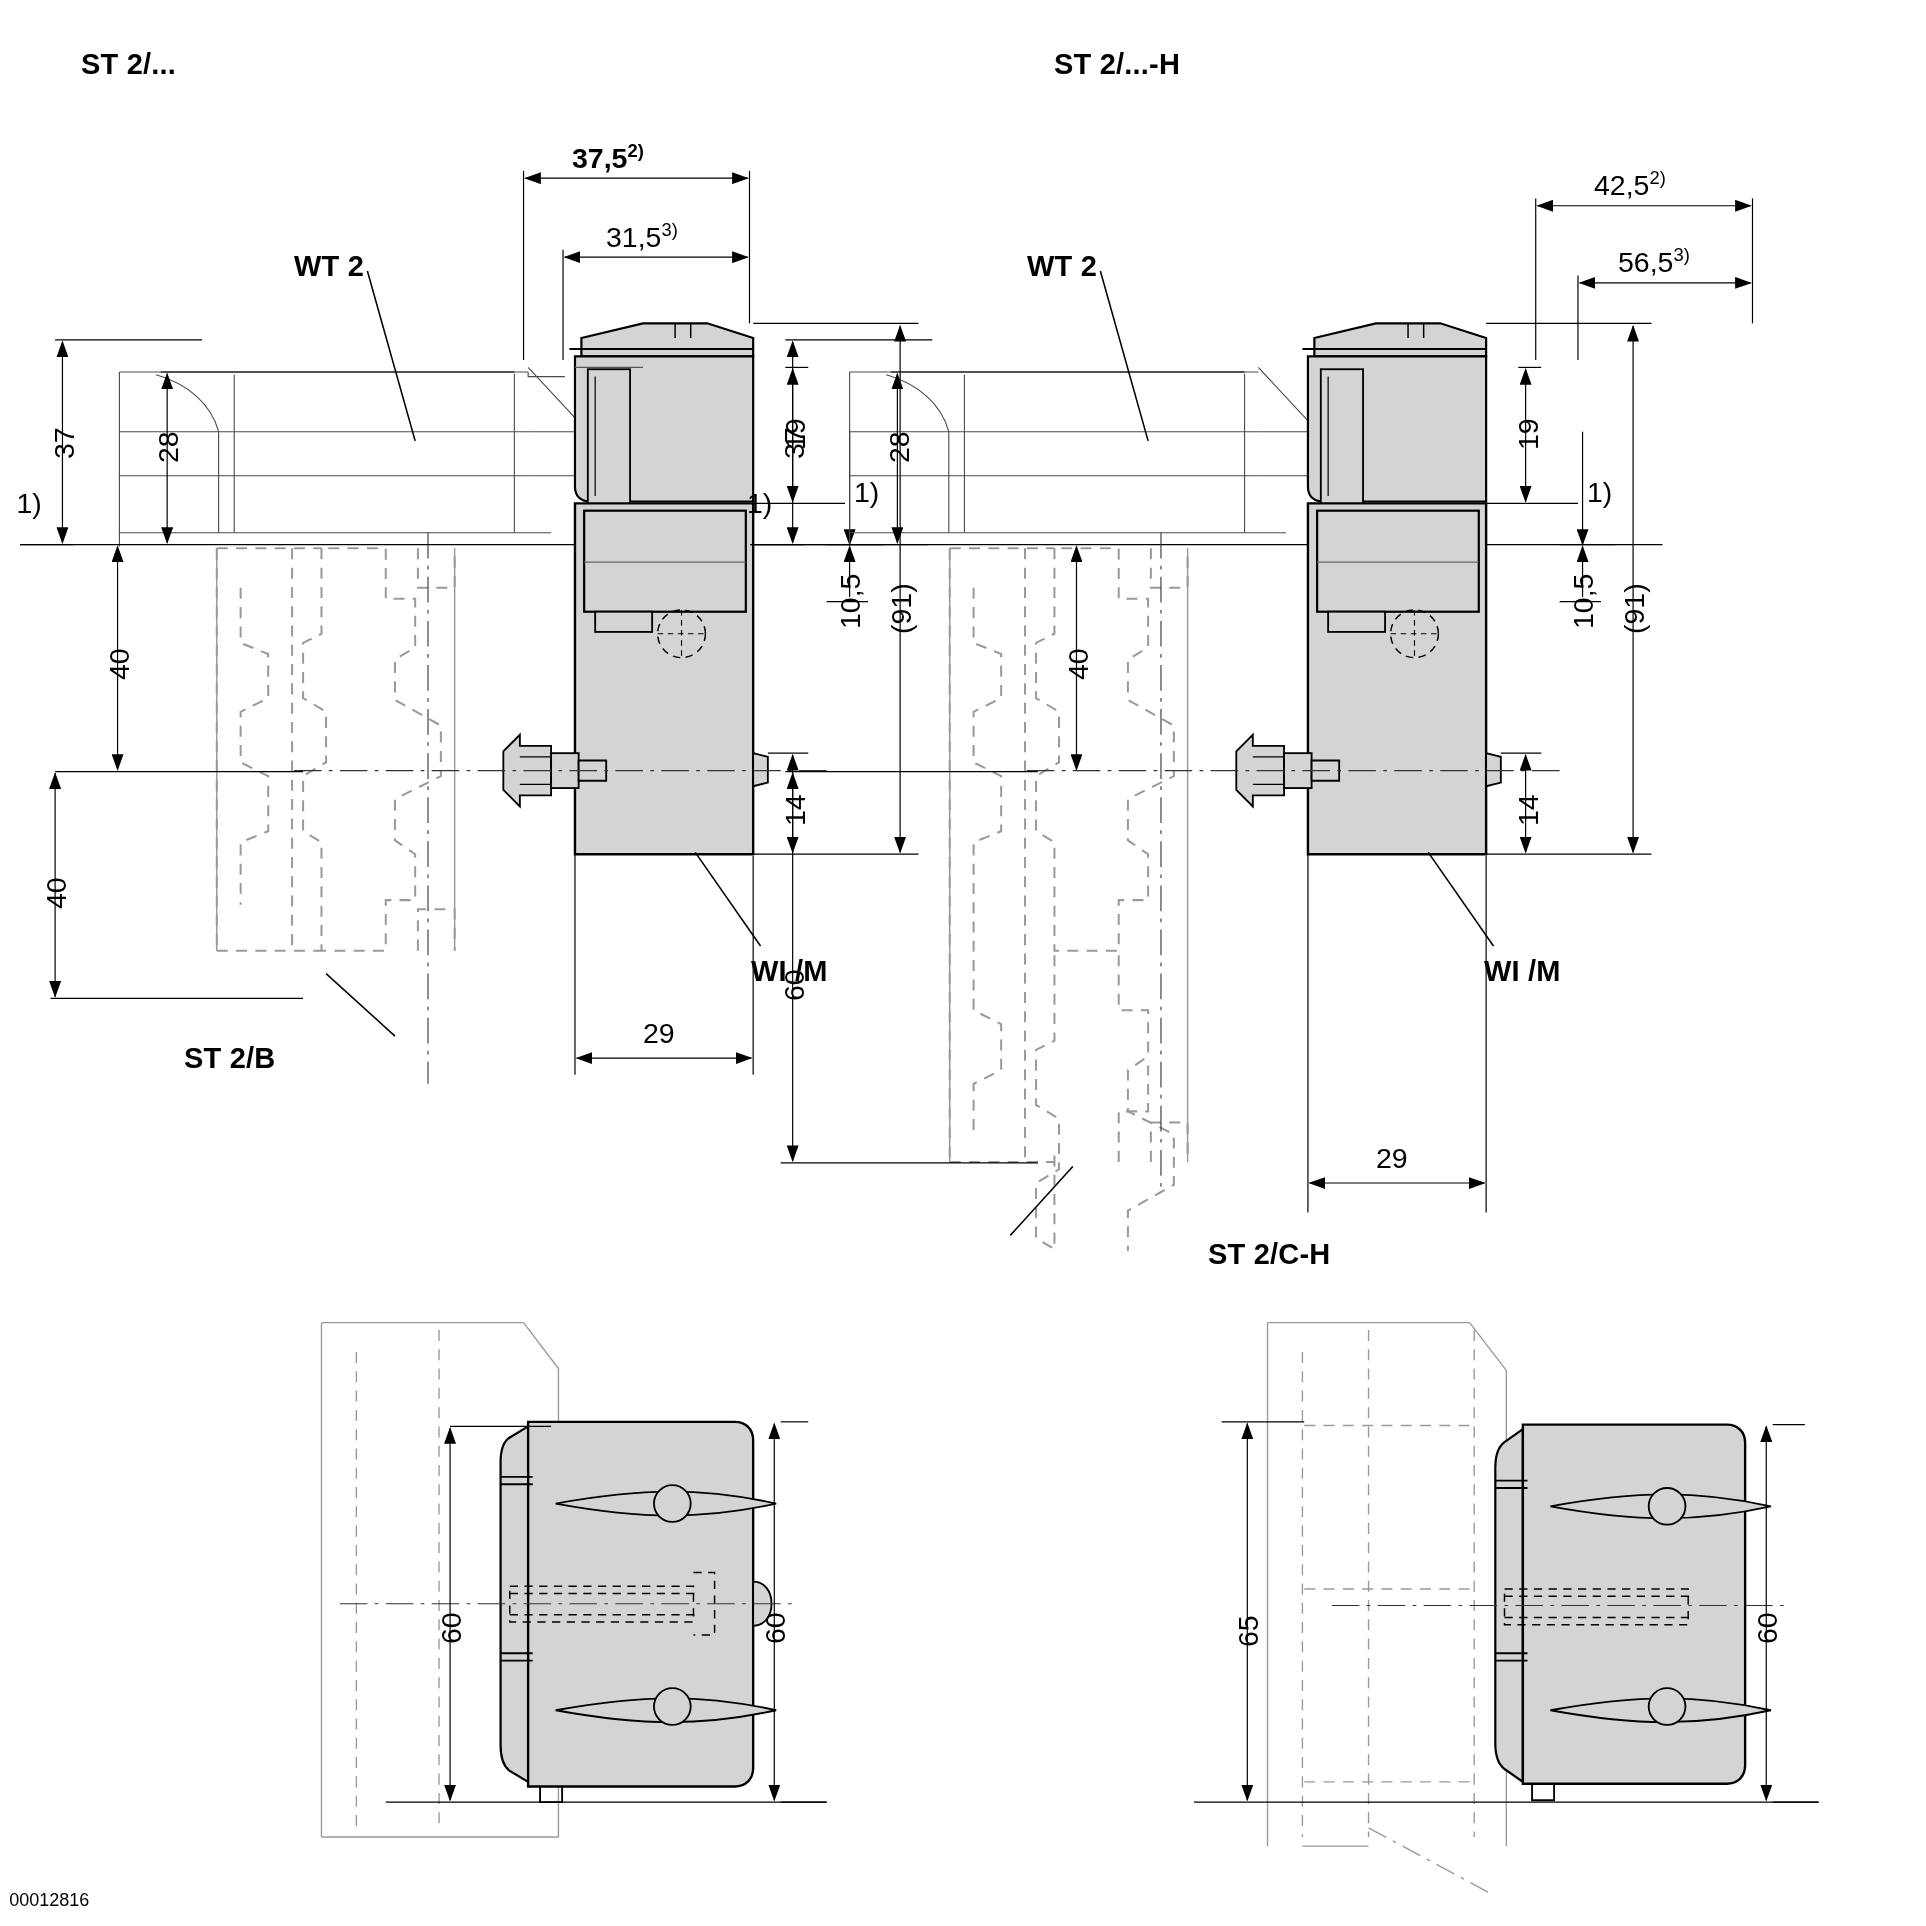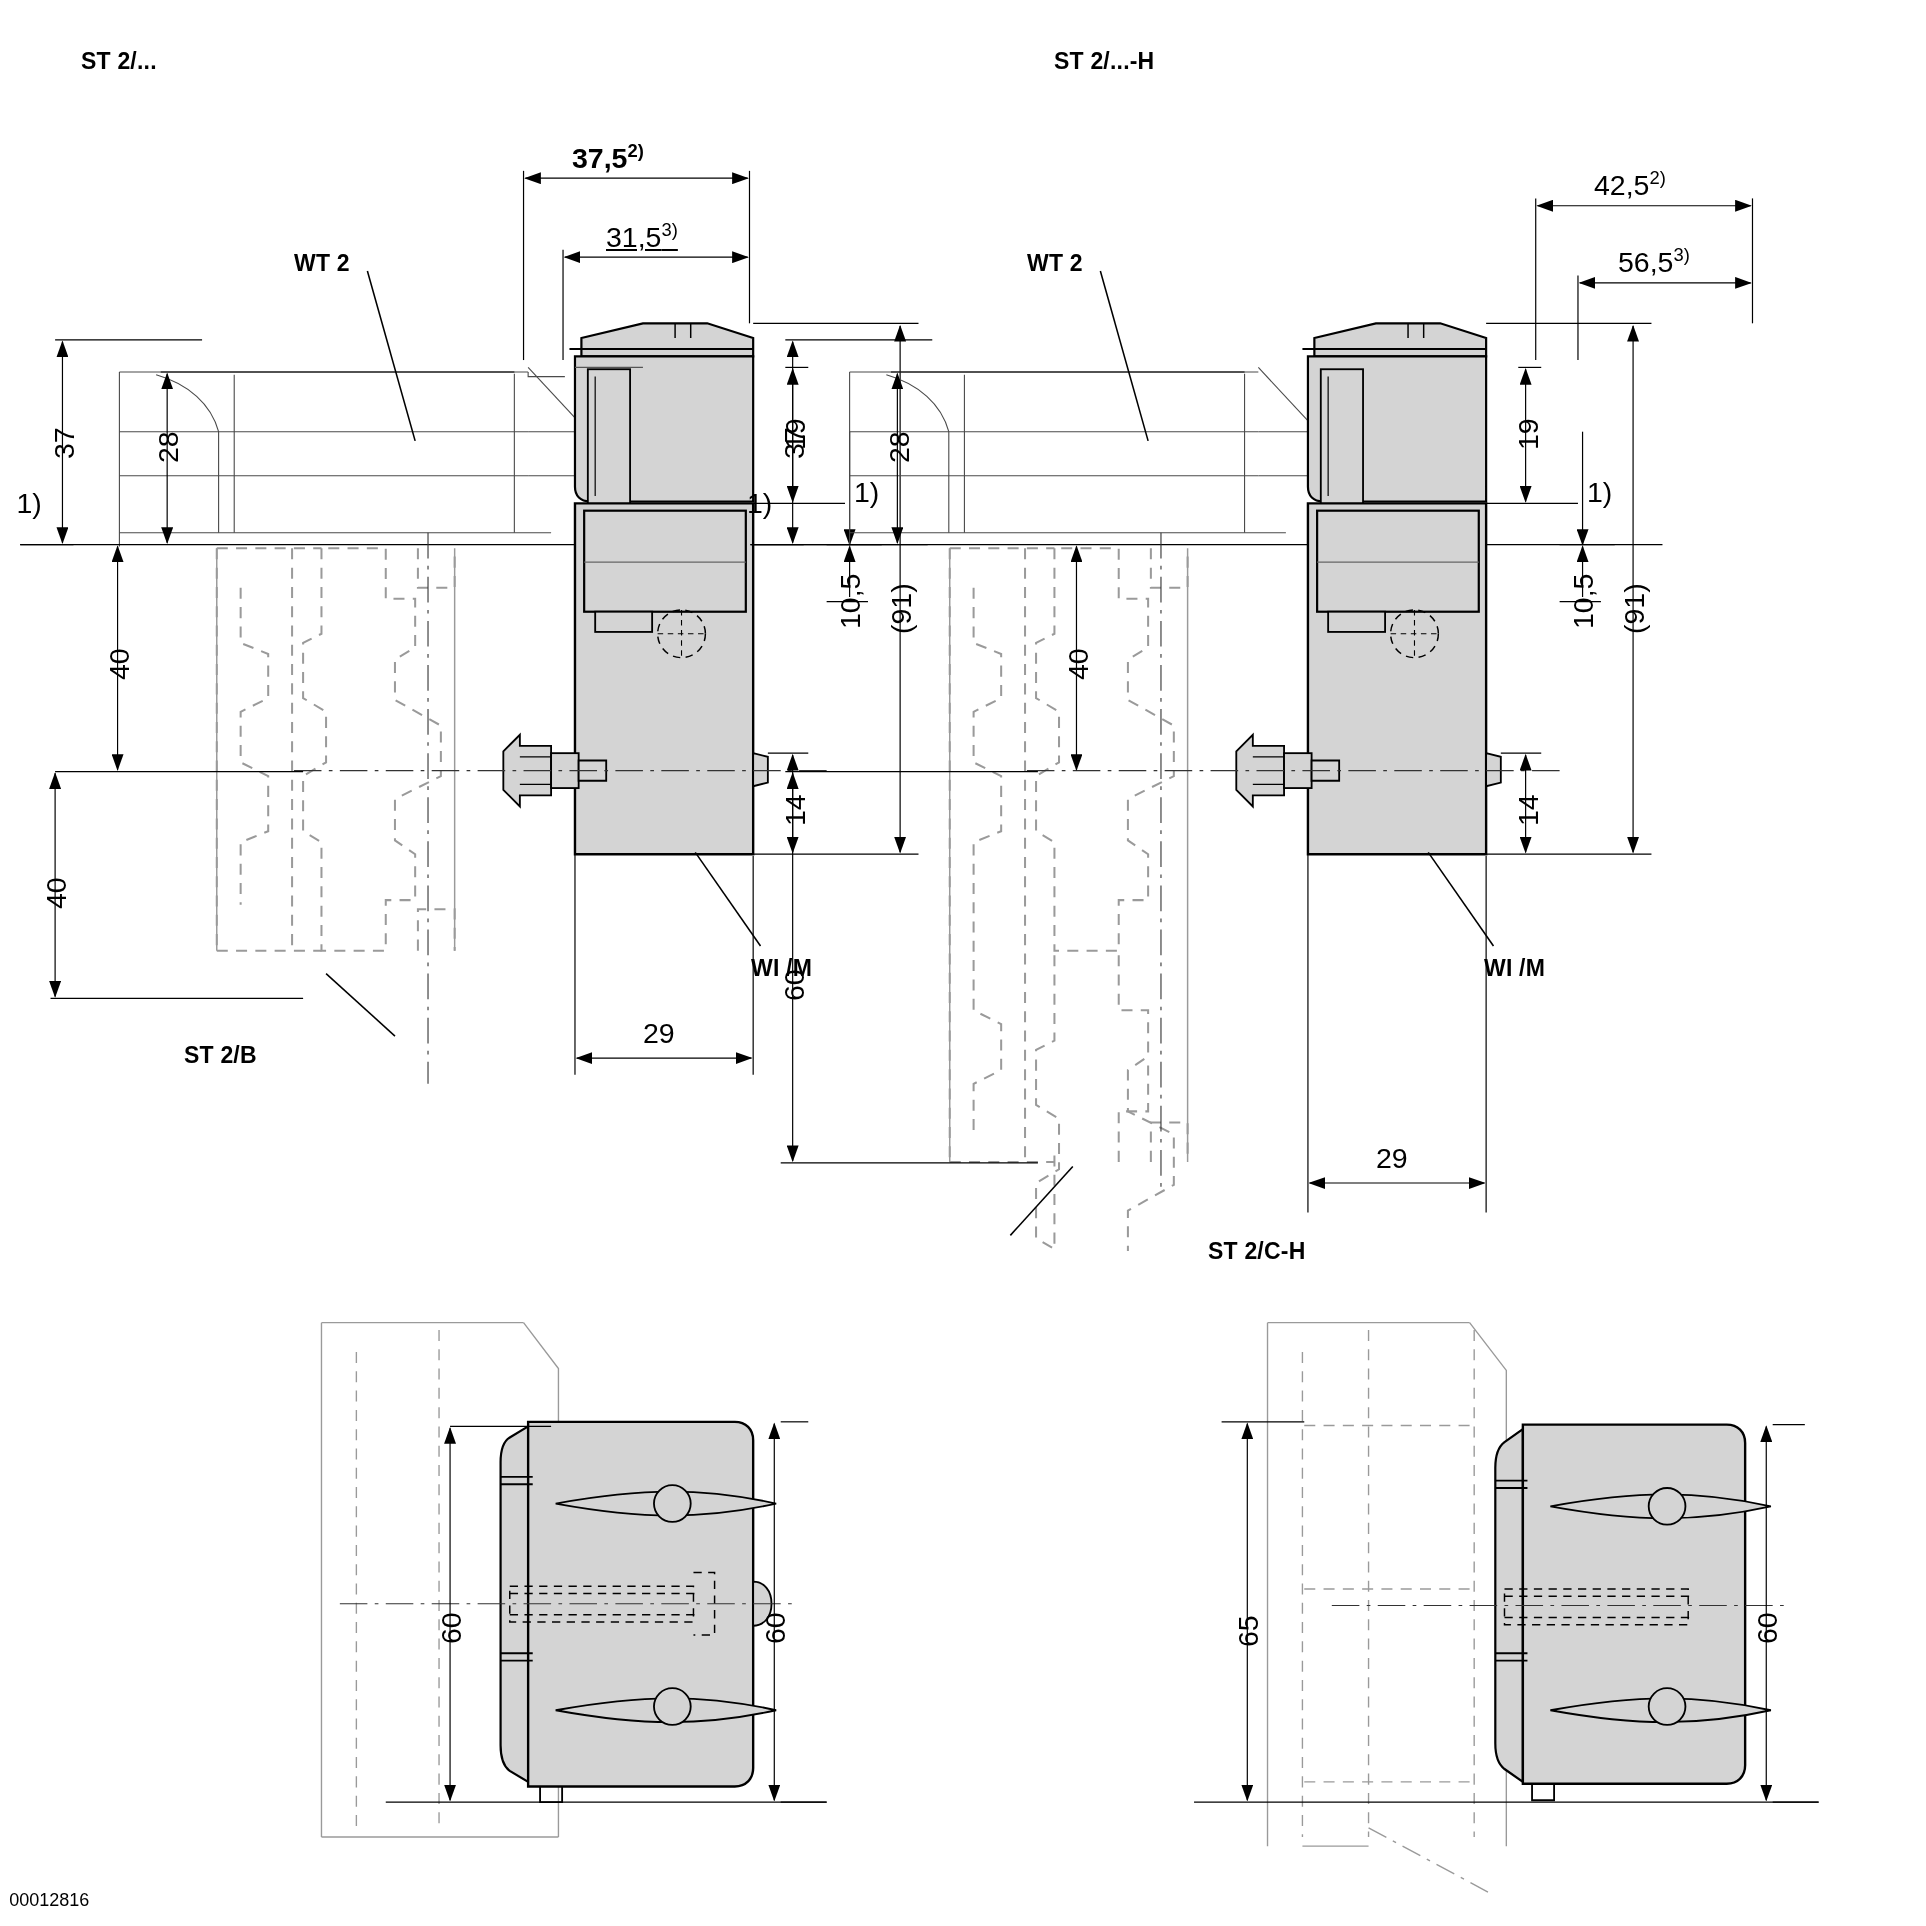--- a/index.html
+++ b/index.html
@@ -1,20 +1,20 @@
 <!DOCTYPE html>
 <html style="font-size:14.7px"><head>
 <meta charset="utf-8">
 <style>
   html,body{margin:0;padding:0;background:#ffffff;}
   body{width:1927px;height:1927px;position:relative;font-family:"Liberation Sans",sans-serif;overflow:hidden;}
   .stage{position:absolute;left:0;top:0;width:1927px;height:1927px;}
   svg.draw{position:absolute;left:0;top:0;width:1927px;height:1927px;}
   .lbl{position:absolute;white-space:nowrap;color:#000;}
-  .bold{font-weight:bold;font-size:23px;letter-spacing:0.2px;}
+  .bold{font-weight:bold;font-size:29px;letter-spacing:0.2px;}
   .dim{font-size:28.5px;font-family:"Liberation Sans",sans-serif;}
   .dimv{font-size:28.5px;transform-origin:0 0;transform:rotate(-90deg);}
   .sup{font-size:18.4px;vertical-align:super;}
   .footer{font-size:18px;}
 </style>
 </head>
 <body>
 
 <div class="stage">
 
@@ -313,21 +313,21 @@
 
   </g>
 </svg>
 
 <div class="lbl bold" style="left:81px;top:48px;">ST 2/...</div>
 <div class="lbl bold" style="left:294px;top:250px;">WT 2</div>
 <div class="lbl bold" style="left:751px;top:955px;">WI /M</div>
 <div class="lbl bold" style="left:184px;top:1042px;">ST 2/B</div>
 
 <div class="lbl dim" style="left:572px;top:140px;font-weight:bold;"><span>37,5</span><span class="sup">2)</span></div>
-<div class="lbl dim" style="left:606px;top:219px;text-decoration:underline;"><span>31,5</span><span class="sup">3)</span></div>
+<div class="lbl dim" style="left:606px;top:219px;"><span>31,5</span><span class="sup">3)</span></div>
 <div class="lbl dimv" style="left:48px;top:459px;">37</div>
 <div class="lbl dimv" style="left:152px;top:463px;">28</div>
 <div class="lbl dim" style="left:16.5px;top:487px;">1)</div>
 <div class="lbl dimv" style="left:103px;top:680px;">40</div>
 <div class="lbl dimv" style="left:40px;top:909px;">40</div>
 <div class="lbl dimv" style="left:779px;top:450px;">19</div>
 <div class="lbl dim" style="left:854px;top:476px;">1)</div>
 <div class="lbl dimv" style="left:834px;top:629px;">10,5</div>
 <div class="lbl dimv" style="left:885px;top:634px;">(91)</div>
 <div class="lbl dimv" style="left:779px;top:826px;">14</div>

